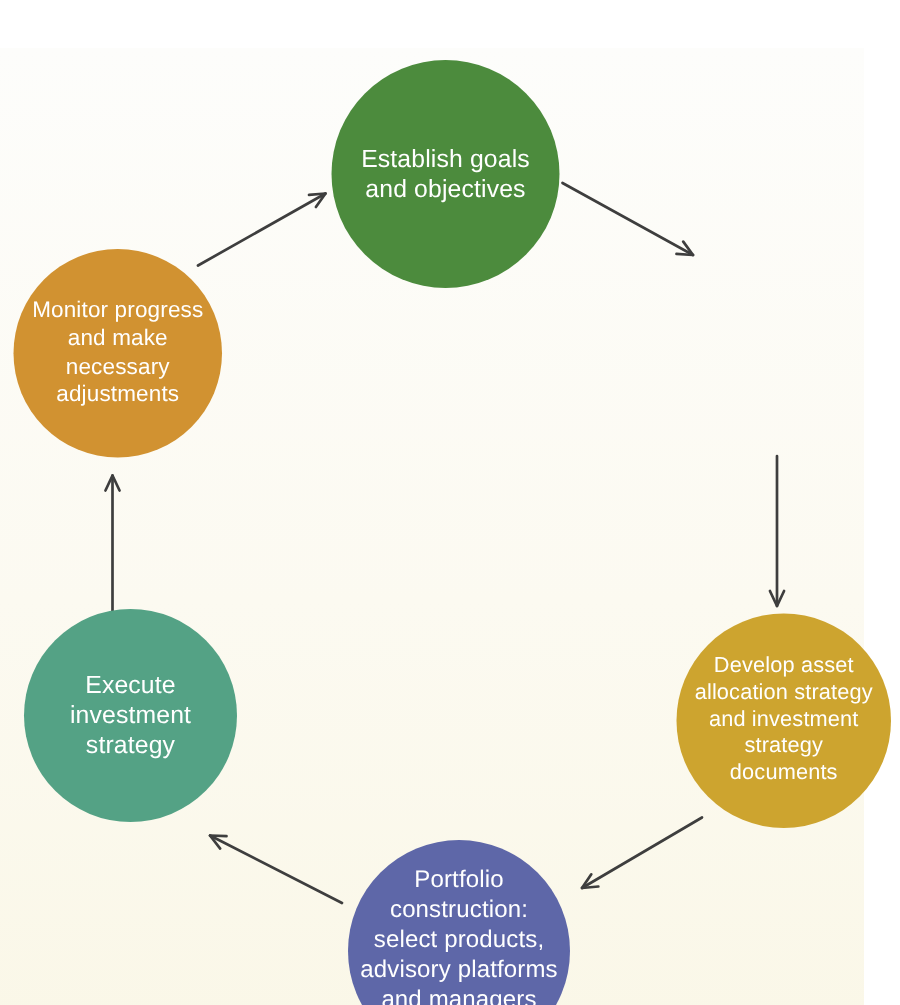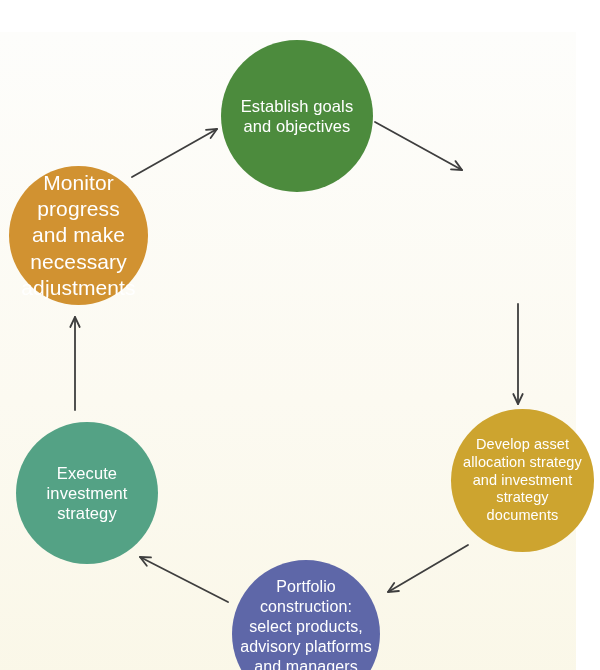--- a/index.html
+++ b/index.html
@@ -51,24 +51,24 @@
   }
   
   .n-establish  { left: 221px; top: 8px;   width: 152px; height: 152px; }
   .n-establish  .node-label { font-size: 16.5px; line-height: 1.22; }
   .n-determine  { left: 442px; top: 117px; width: 148px; height: 148px; }
   .n-determine  .node-label { font-size: 16.5px; line-height: 1.22; }
   .n-develop    { left: 451px; top: 377px; width: 143px; height: 143px; }
   .n-develop    .node-label { font-size: 14.5px; line-height: 1.24; }
   .n-portfolio  { left: 232px; top: 528px; width: 148px; height: 148px; }
   .n-portfolio  .node-label { font-size: 16px;   line-height: 1.24; padding-bottom: 14px; }
-  .n-execute    { left: 16px;  top: 390px; width: 142px; height: 142px; }
+  .n-execute    { left: 16px;  top: 374px; width: 142px; height: 142px; }
   .n-execute    .node-label { font-size: 16.5px; line-height: 1.22; }
   .n-monitor    { left: 9px;   top: 134px; width: 139px; height: 139px; }
-  .n-monitor    .node-label { font-size: 21px; line-height: 1.24; }
+  .n-monitor    .node-label { font-size: 15px; line-height: 1.24; }
 </style>
 </head>
 <body>
 
 <div class="canvas">
 
   <svg class="arrows-layer" width="600" height="670" viewBox="0 0 600 670" xmlns="http://www.w3.org/2000/svg">
     <g>
       <line x1="375" y1="90" x2="462" y2="138"></line>
       <polyline points="455.5,129.1 462,138 451,137.3"></polyline>

